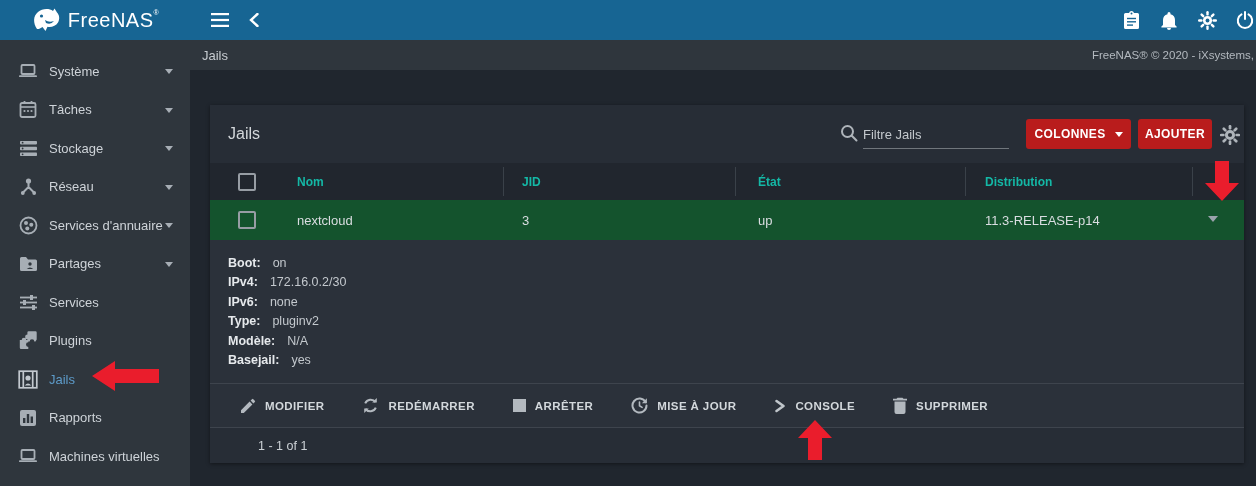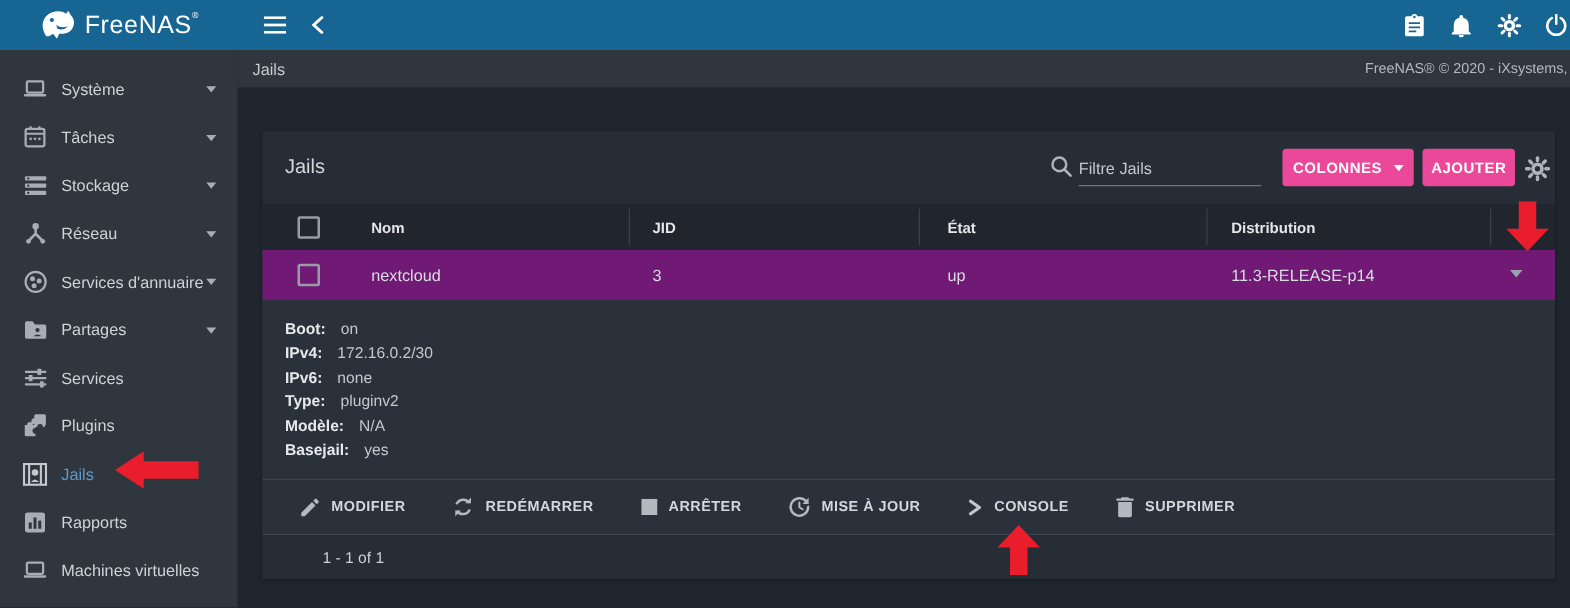--- a/index.html
+++ b/index.html
@@ -33,32 +33,32 @@
   
   .content { position:absolute; left:190px; top:70px; right:0; bottom:0; background:#20262e; }
 
   
   .card { position:absolute; left:210px; top:105px; width:1034px; height:358px; background:#272d36; box-shadow:0 1px 4px rgba(0,0,0,.45); }
   .card-header { position:absolute; left:0; top:0; right:0; height:58px; }
   .card-title { position:absolute; left:18px; top:50%; transform:translateY(-50%); font-size:16px; color:#d3d7da; font-weight:500; }
   .search-icon { position:absolute; left:630px; top:19px; }
   .filter-input { position:absolute; left:653px; top:16px; width:146px; height:28px; background:transparent; border:none; border-bottom:1px solid #70767c; color:#d3d7da; font-size:13px; font-family:inherit; outline:none; }
   .filter-input::placeholder { color:#c3c8cd; opacity:1; }
-  .btn { position:absolute; top:14px; height:30px; background:#ec4899; border:none; border-radius:3px; color:#fff; font-size:12px; font-weight:700; letter-spacing:.4px; font-family:inherit; display:flex; align-items:center; justify-content:center; cursor:pointer; }
+  .btn { position:absolute; top:14px; height:30px; background:#b91c1c; border:none; border-radius:3px; color:#fff; font-size:12px; font-weight:700; letter-spacing:.4px; font-family:inherit; display:flex; align-items:center; justify-content:center; cursor:pointer; }
   .btn-columns { left:816px; width:105px; gap:9px; }
   .btn-caret { width:0; height:0; border-left:4.5px solid transparent; border-right:4.5px solid transparent; border-top:5px solid #fff; }
   .btn-add { left:928px; width:74px; }
   .card-gear { position:absolute; left:1010px; top:20px; cursor:pointer; }
 
   
   .thead { position:absolute; left:0; top:58px; right:0; height:37px; background:#21262e; }
   .thead .divider { position:absolute; top:4px; bottom:4px; width:1px; background:#3a4149; }
-  .th { position:absolute; top:50%; transform:translateY(-50%); font-size:12px; font-weight:700; color:#e5e5e5; }
+  .th { position:absolute; top:50%; transform:translateY(-50%); font-size:12px; font-weight:700; color:#14b8a6; }
   .checkbox { position:absolute; left:28px; top:50%; transform:translateY(-50%); width:18px; height:18px; border:2px solid #979da4; border-radius:2px; background:transparent; cursor:pointer; }
-  .trow { position:absolute; left:0; top:95px; right:0; height:40px; background:#701a75; cursor:pointer; }
+  .trow { position:absolute; left:0; top:95px; right:0; height:40px; background:#14532d; cursor:pointer; }
   .td { position:absolute; top:50%; transform:translateY(-50%); font-size:13px; color:#dadde1; }
   .row-expander { position:absolute; left:998px; top:50%; margin-top:-4px; width:0; height:0; border-left:5px solid transparent; border-right:5px solid transparent; border-top:6px solid #9aa3ac; cursor:pointer; }
   .c-nom { left:87px; } .c-jid { left:312px; } .c-etat { left:548px; } .c-dist { left:775px; }
 
   
   .details { position:absolute; left:0; top:135px; right:0; height:143px; background:#2b313a; padding:13px 0 0 18px; }
   .d-line { height:19.5px; font-size:12.5px; display:flex; align-items:center; }
   .d-label { color:#e6e9ec; font-weight:700; }
   .d-value { color:#c3c8cd; margin-left:12px; }
 

